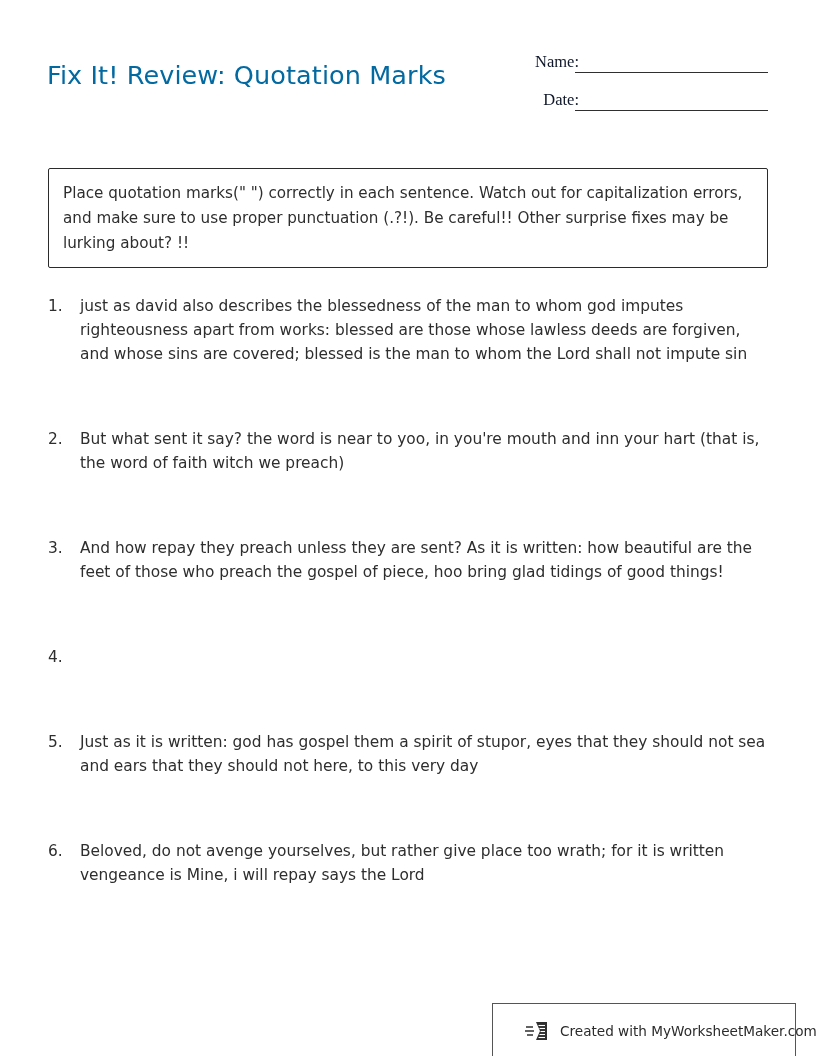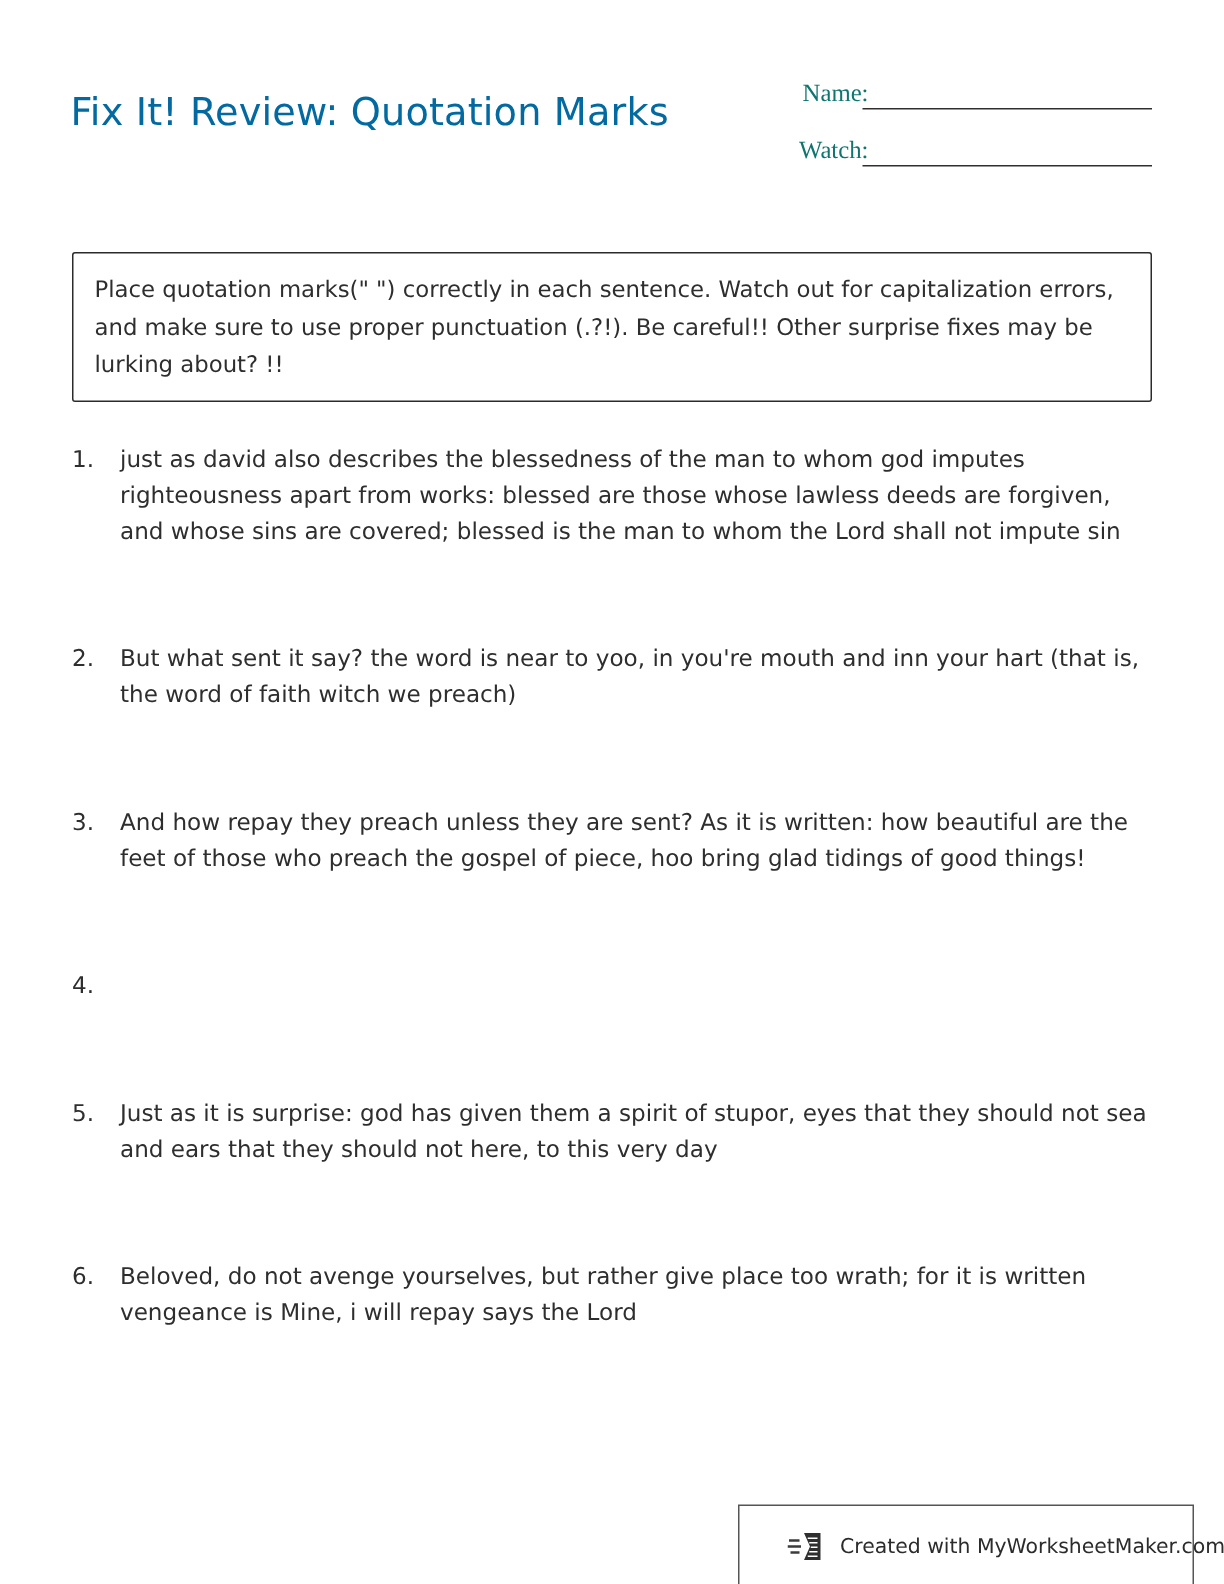--- a/index.html
+++ b/index.html
@@ -56,21 +56,21 @@
     position: relative;
     height: 38px;
   }
 
   .field-label {
     position: absolute;
     right: 196px;
     top: 2px;
     font-family: "Liberation Serif", "DejaVu Serif", serif;
     font-size: 16.5px;
-    color: #0f766e;
+    color: #0f172a;
     white-space: nowrap;
   }
 
   .field-line {
     position: absolute;
     left: 70px;
     top: 22px;
     width: 193px;
     height: 0;
     border-bottom: 1.4px solid #2f2f2f;
@@ -173,21 +173,21 @@
     <div class="worksheet-title">Fix It! Review: Quotation Marks</div>
 
     <div class="namedate-block">
 
       <div class="field-row">
         <span class="field-label">Name:</span>
         <span class="field-line"></span>
       </div>
 
       <div class="field-row">
-        <span class="field-label">Watch:</span>
+        <span class="field-label">Date:</span>
         <span class="field-line"></span>
       </div>
 
     </div>
   </div>
 
   <div class="directions-box">
     <div class="directions-text">Place quotation marks(" ") correctly in each sentence. Watch out for capitalization errors, and make sure to use proper punctuation (.?!). Be careful!! Other surprise fixes may be lurking about? !!</div>
   </div>
 
@@ -207,21 +207,21 @@
       <span class="question-number">3.</span>
       <span class="question-text">And how repay they preach unless they are sent? As it is written: how beautiful are the feet of those who preach the gospel of piece, hoo bring glad tidings of good things!</span>
     </div>
 
     <div class="question-item">
       <span class="question-number">4.</span>
     </div>
 
     <div class="question-item">
       <span class="question-number">5.</span>
-      <span class="question-text">Just as it is surprise: god has given them a spirit of stupor, eyes that they should not sea and ears that they should not here, to this very day</span>
+      <span class="question-text">Just as it is written: god has gospel them a spirit of stupor, eyes that they should not sea and ears that they should not here, to this very day</span>
     </div>
 
     <div class="question-item">
       <span class="question-number">6.</span>
       <span class="question-text">Beloved, do not avenge yourselves, but rather give place too wrath; for it is written vengeance is Mine, i will repay says the Lord</span>
     </div>
 
   </div>
 
   <div class="footer-badge">

